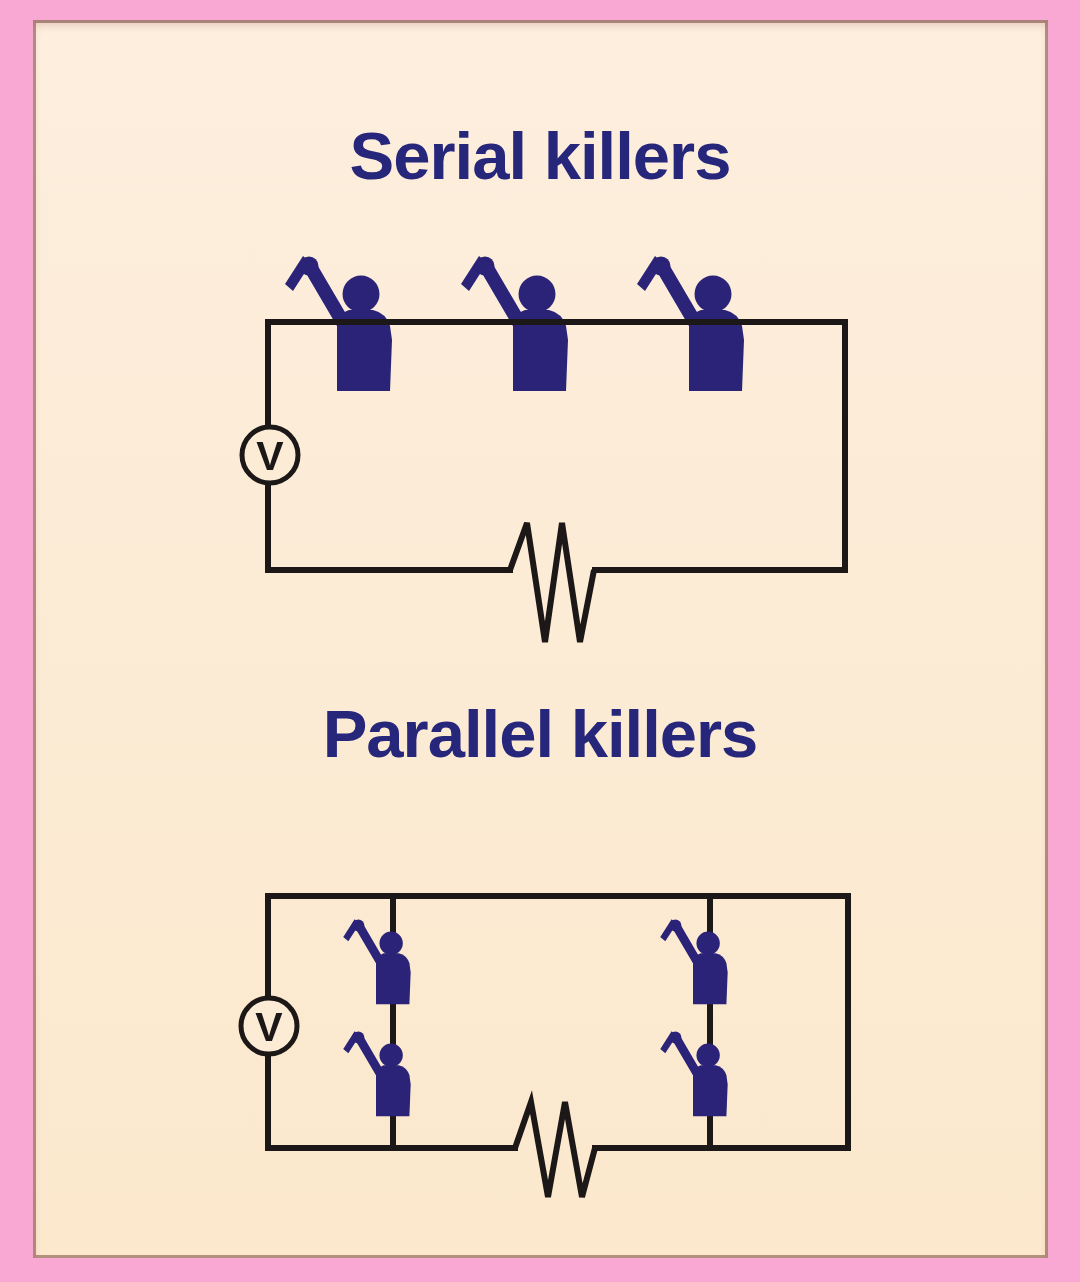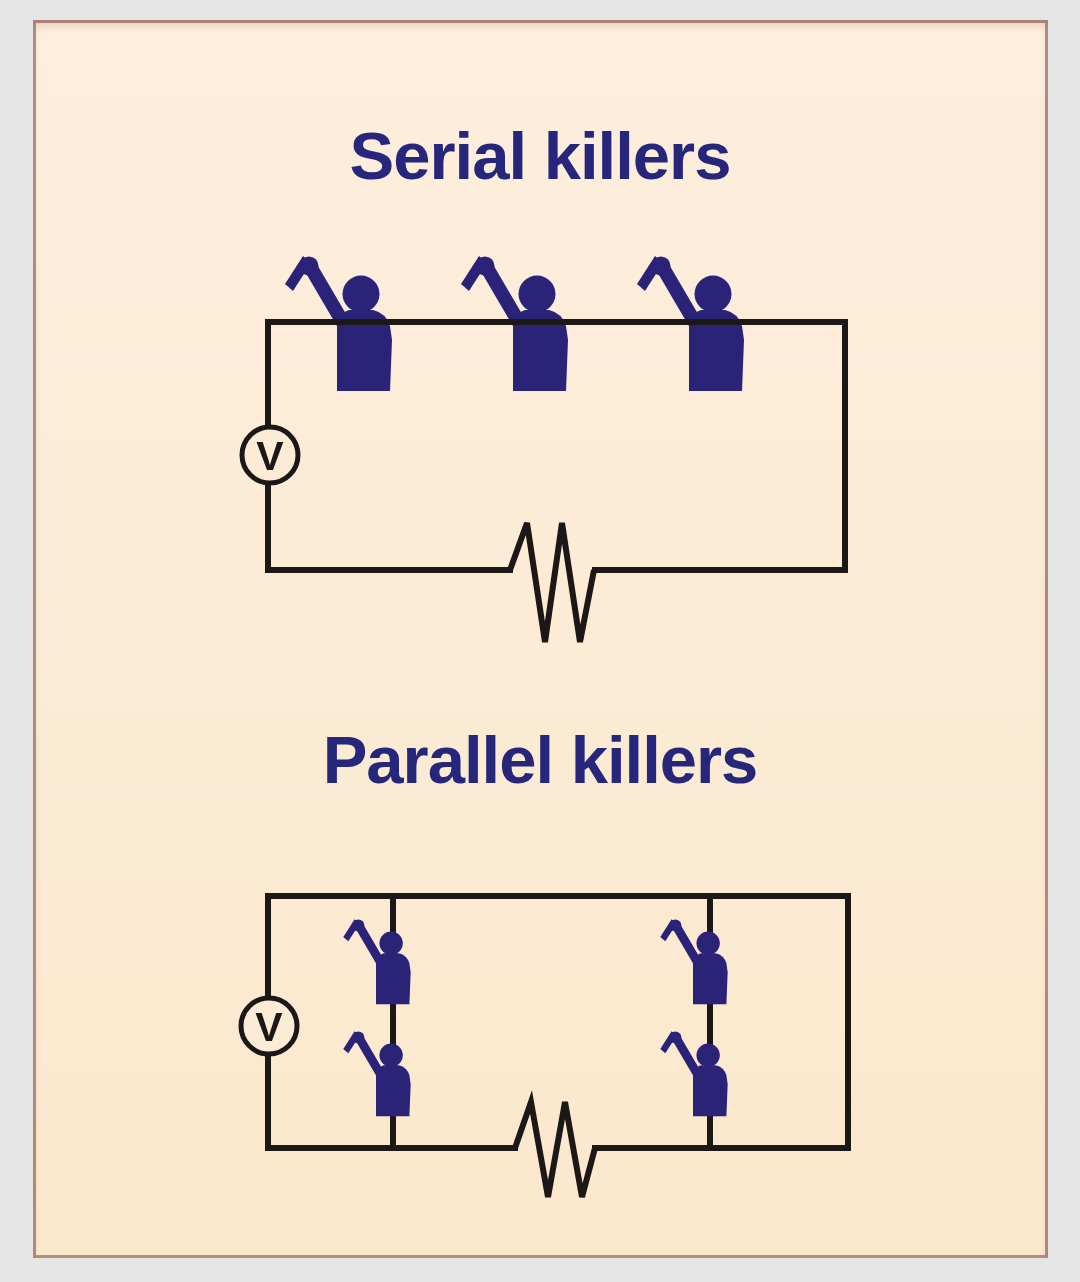--- a/index.html
+++ b/index.html
@@ -1,19 +1,19 @@
 <!DOCTYPE html>
 <html><head>
 <meta charset="utf-8">
 <style>
   html,body{margin:0;padding:0;background:#4a0808;}
   .canvas{
     position:relative;
     width:1080px;height:1282px;
-    background:#e5e5e5;
+    background:#f9a8d4;
     overflow:hidden;
     font-family:"Liberation Sans",sans-serif;
   }
   .panel{
     position:absolute;
     left:33px;top:20px;
     width:1015px;height:1238px;
     background:linear-gradient(180deg,#fdeede 0%,#fcecd6 45%,#fbe8cd 100%);
     box-shadow:inset 0 0 0 3px rgba(74,16,12,.40), inset 0 5px 9px rgba(120,30,20,.18);
   }
@@ -22,21 +22,21 @@
     left:0;width:1080px;
     text-align:center;
     font-weight:bold;
     font-size:67px;
     line-height:1;
     letter-spacing:-1px;
     color:#26267b;
     user-select:none;
   }
   .title-serial{top:122px;}
-  .title-parallel{top:726px;text-align:center;}
+  .title-parallel{top:700px;text-align:center;}
   svg.circuit-art{
     position:absolute;left:0;top:0;
     width:1080px;height:1282px;
     pointer-events:none;
   }
   .vlabel{
     font-family:"Liberation Sans",sans-serif;
     font-weight:bold;
     font-size:41px;
     fill:#1d1818;

